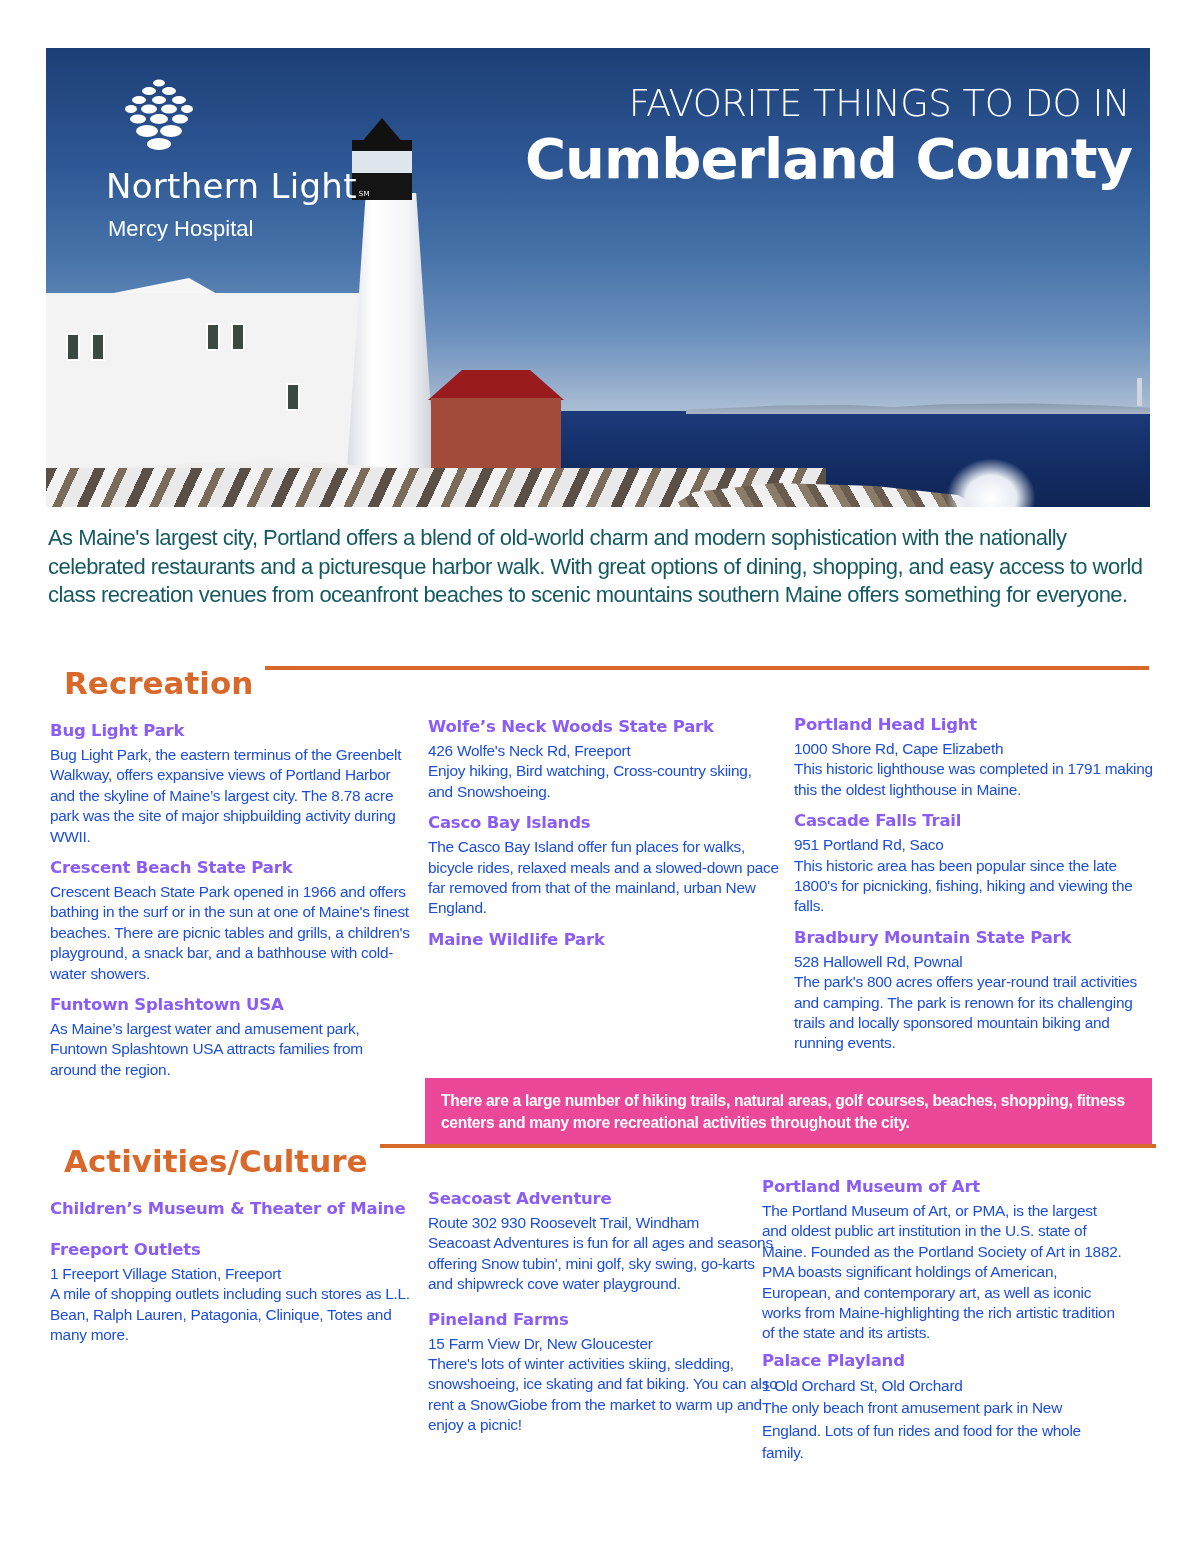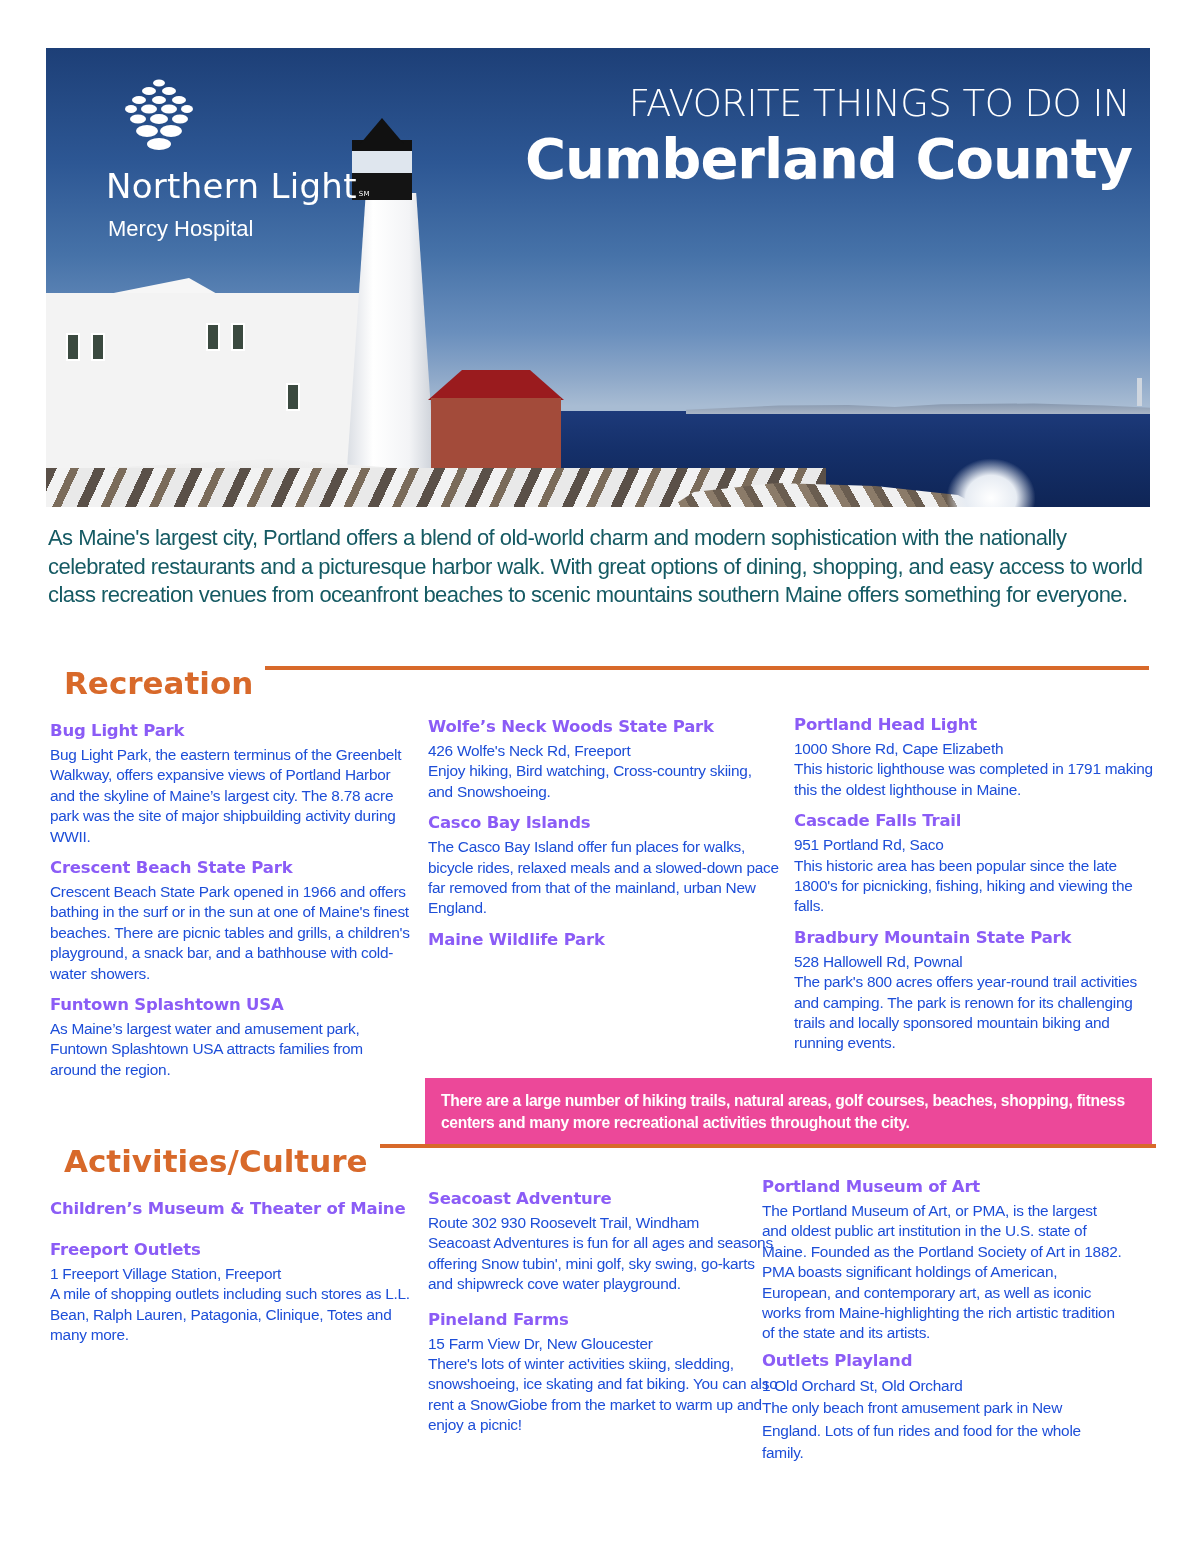--- a/index.html
+++ b/index.html
@@ -257,16 +257,16 @@
     <p><span class="addr">15 Farm View Dr, New Gloucester</span><span>There's lots of winter activities skiing, sledding, snowshoeing, ice skating and fat biking. You can also rent a SnowGiobe from the market to warm up and enjoy a picnic!</span></p>
   </div>
 </div>
 
 <div class="col" style="left:762px; top:1176px; width:362px;">
   <div class="item" style="margin-bottom:6px">
     <h3>Portland Museum of Art</h3>
     <p>The Portland Museum of Art, or PMA, is the largest and oldest public art institution in the U.S. state of Maine. Founded as the Portland Society of Art in 1882. PMA boasts significant holdings of American, European, and contemporary art, as well as iconic works from Maine-highlighting the rich artistic tradition of the state and its artists.</p>
   </div>
   <div class="item">
-    <h3>Outlets Playland</h3>
+    <h3>Palace Playland</h3>
     <p style="line-height:22.5px"><span class="addr">1 Old Orchard St, Old Orchard</span><span>The only beach front amusement park in New England. Lots of fun rides and food for the whole family.</span></p>
   </div>
 </div>
 
 </body></html>

